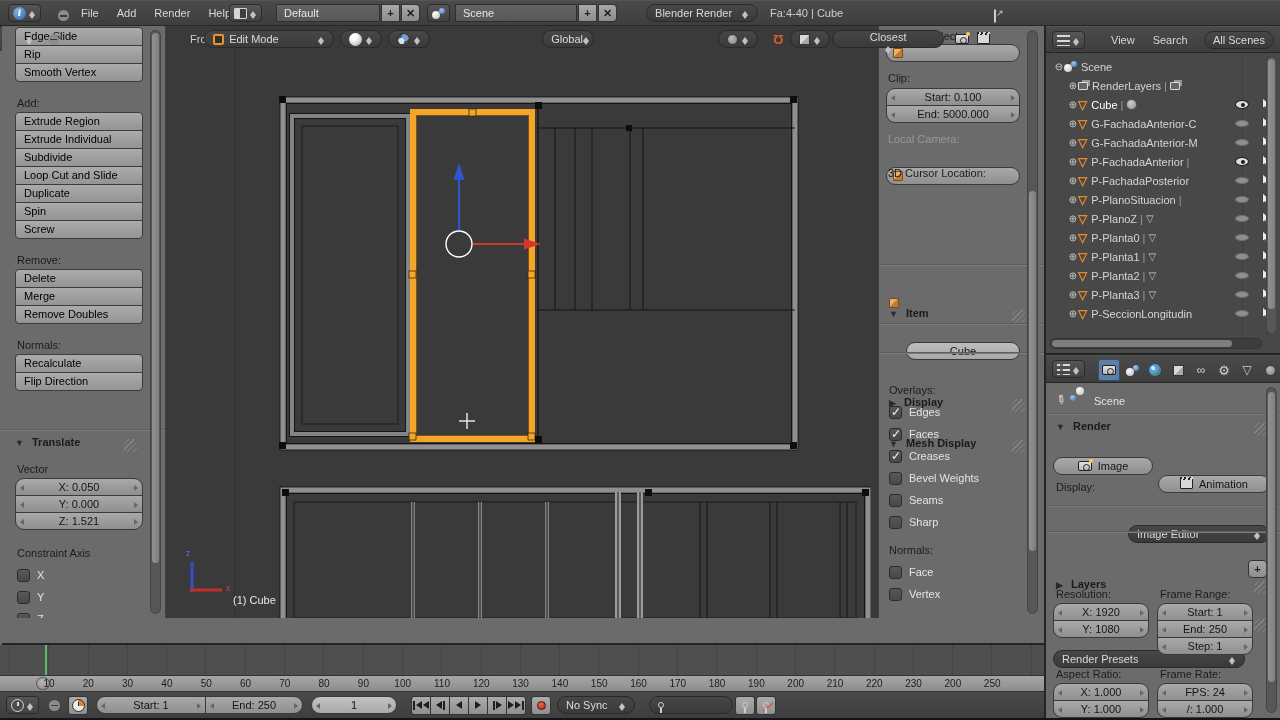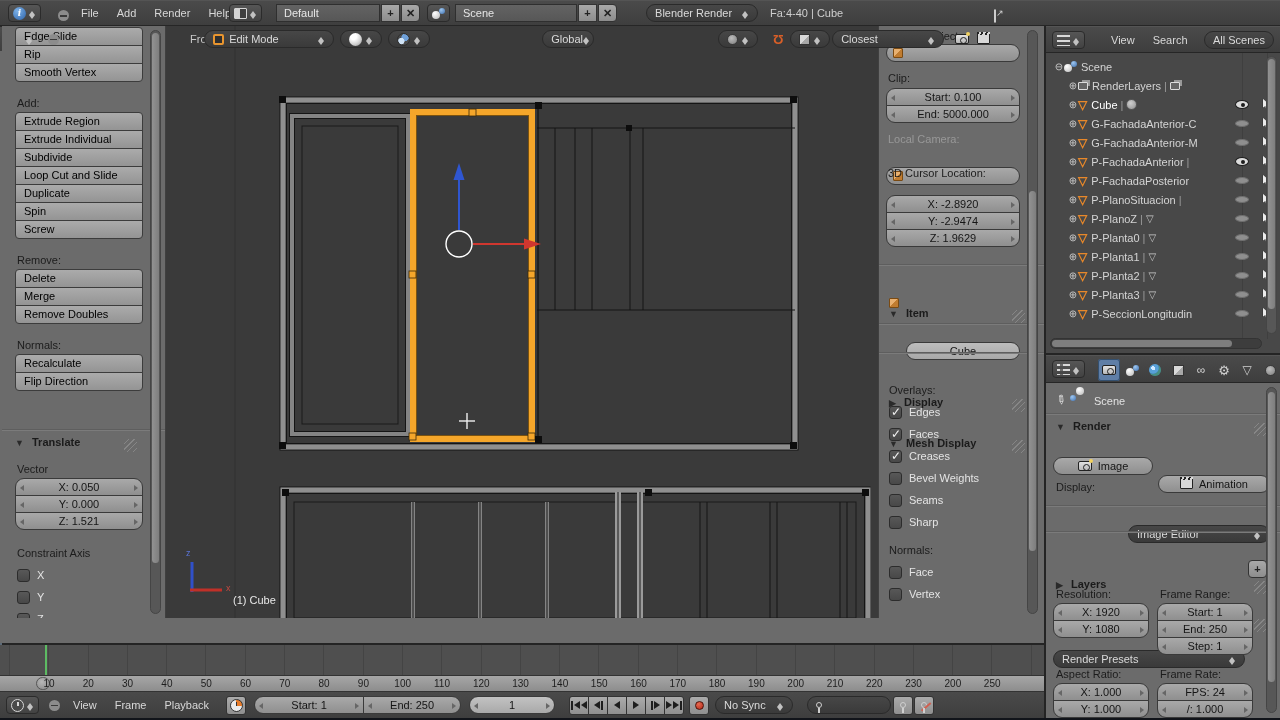--- a/index.html
+++ b/index.html
@@ -337,25 +337,20 @@
       <div class="lbl" style="left:9px;top:46px;">Clip:</div>
       <div class="abs" style="left:7px;top:62px;width:134px;" id="clip-pills">
           <div class="pill top"><span class="pa-l"></span><span>Start: 0.100</span><span class="pa-r"></span></div>
           <div class="pill bot"><span class="pa-l"></span><span>End: 5000.000</span><span class="pa-r"></span></div>
         </div>
       <div class="lbl dim" style="left:9px;top:107px;">Local Camera:</div>
       <div class="pill abs" style="left:7px;top:123px;width:134px;text-align:left;padding-left:6px;display:flex;align-items:center;gap:5px;">
         <span class="ico-orangecube"></span>
       </div>
       <div class="lbl" style="left:9px;top:141px;">3D Cursor Location:</div>
-      <div class="abs" style="left:7px;top:169px;width:134px;" id="cursor-pills">
-          <div class="pill top"><span class="pa-l"></span><span>X: -2.8920</span><span class="pa-r"></span></div>
-          <div class="pill flat"><span class="pa-l"></span><span>Y: -2.9474</span><span class="pa-r"></span></div>
-          <div class="pill bot"><span class="pa-l"></span><span>Z: 1.9629</span><span class="pa-r"></span></div>
-        </div>
       <div class="sep-line" style="top:238px;"></div>
       <div class="phead abs" style="left:10px;top:245px;width:150px;">
         <span class="tri">▼</span>
         <span>Item</span>
         <span class="pcorner" style="right:14px;"></span>
       </div>
       <span class="ico-orangecube abs" style="left:10px;top:272px;"></span>
       <div class="pill abs" style="left:27px;top:268px;width:114px;background:linear-gradient(#bdbdbd,#a8a8a8);">
         <span>Cube</span>
       </div>
@@ -493,21 +488,21 @@
         <span class="ico-prop-circ"></span>
         <span class="spin"></span>
       </div>
       <div class="pbtn" style="margin-left:10px;">
           <span class="ico-magnet">Ω</span>
         </div>
       <div class="dpill" style="margin-left:2px;gap:4px;">
         <span class="ico-cubesmall"></span>
         <span class="spin"></span>
       </div>
-      <div class="dpill" style="width:112px;justify-content:space-between;margin-left:2px;">
+      <div class="dpill" style="width:112px;justify-content:space-between;margin-left:2px;flex-direction:column;">
         <span>Closest</span>
         <span class="spin"></span>
       </div>
       <div class="pbtn" style="margin-left:8px;">
           <span class="ico-cam spark"></span>
         </div>
       <div class="pbtn" style="margin-left:1px;">
           <span class="ico-clap"></span>
         </div>
     </div>
@@ -546,21 +541,20 @@
           <span class="tick-num" style="left: 952.9px;">200</span>
           <span class="tick-num" style="left: 992.2px;">250</span>
         </div>
     </div>
     <div id="tl-header">
       <div class="ed-btn" style="margin-left:6px;">
         <span class="ico-clock"></span>
         <span class="spin"></span>
       </div>
       <span class="collapse-ico" style="margin-left:10px;"></span>
-      <div id="tl-menus" style="margin-left:4px;"><span class="menu-item">View</span><span class="menu-item">Frame</span><span class="menu-item">Playback</span></div>
       <div class="pbtn" style="margin-left:8px;">
           <span class="ico-clock warm"></span>
         </div>
       <div class="pill" style="width:110px;margin-left:8px;border-radius:9px 0 0 9px;">
         <span class="pa-l"></span><span>Start: 1</span><span class="pa-r"></span>
       </div>
       <div class="pill" style="width:98px;margin-left:-1px;border-radius:0 9px 9px 0;">
         <span class="pa-l"></span><span>End: 250</span><span class="pa-r"></span>
       </div>
       <div class="pill" style="width:86px;margin-left:8px;background:linear-gradient(#c2c2c2,#a9a9a9);">

